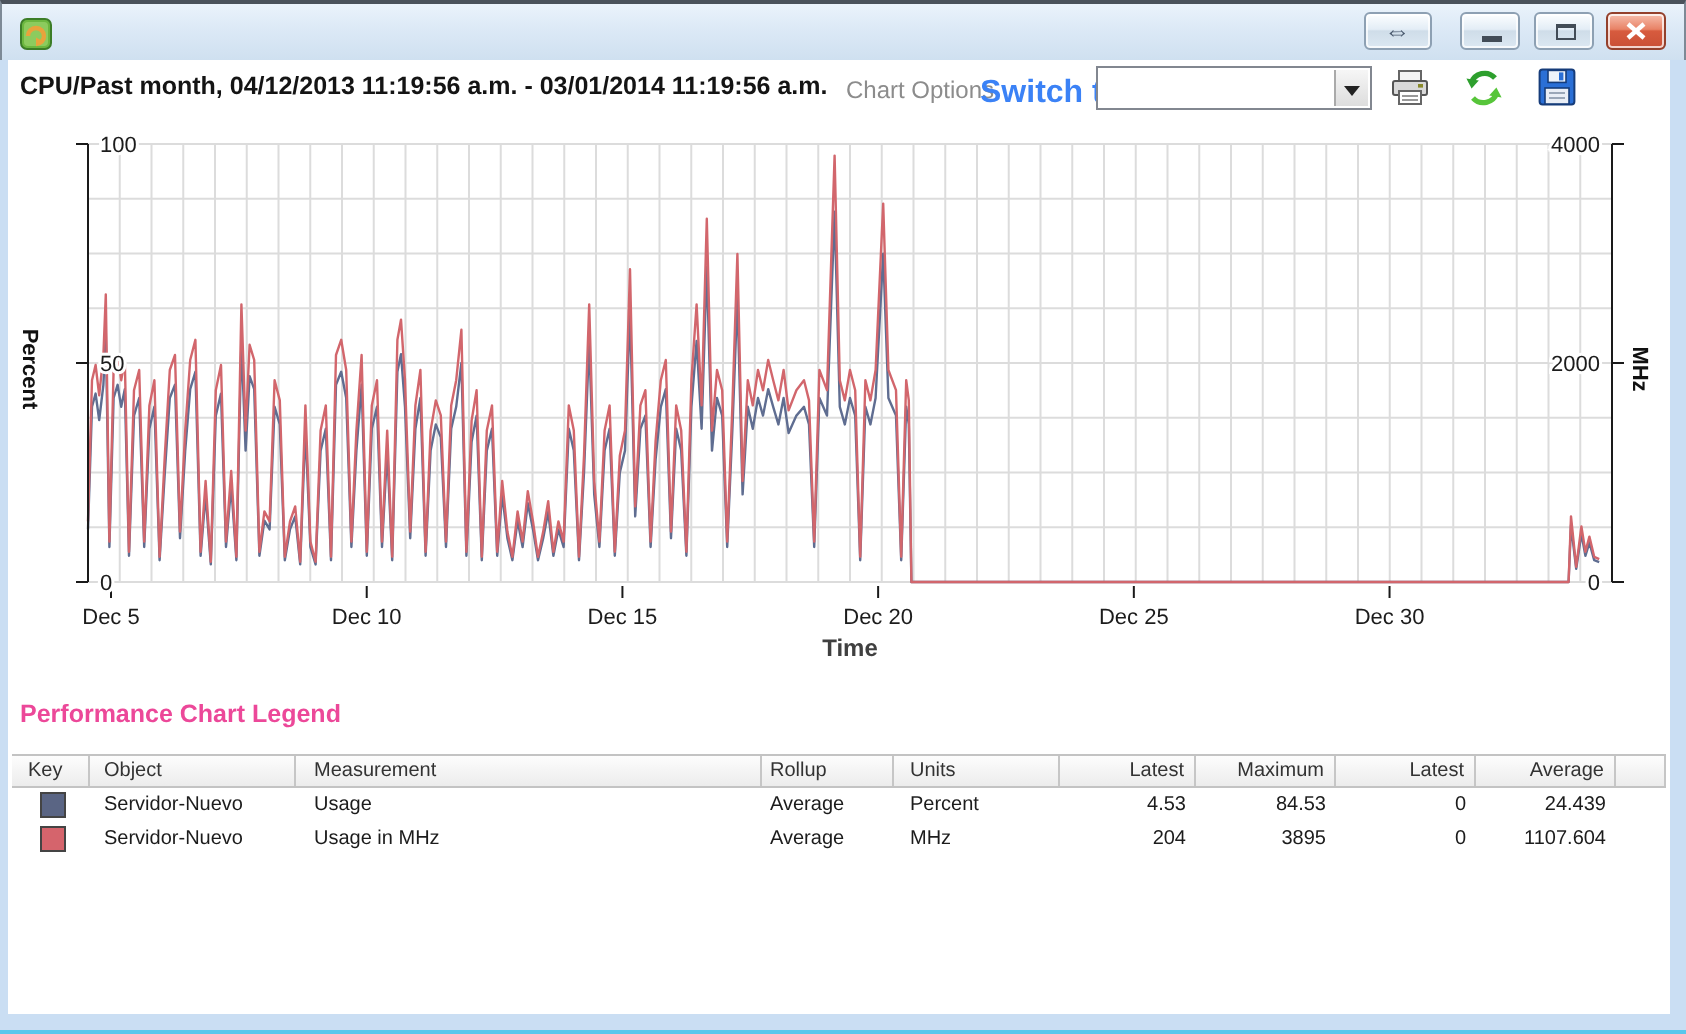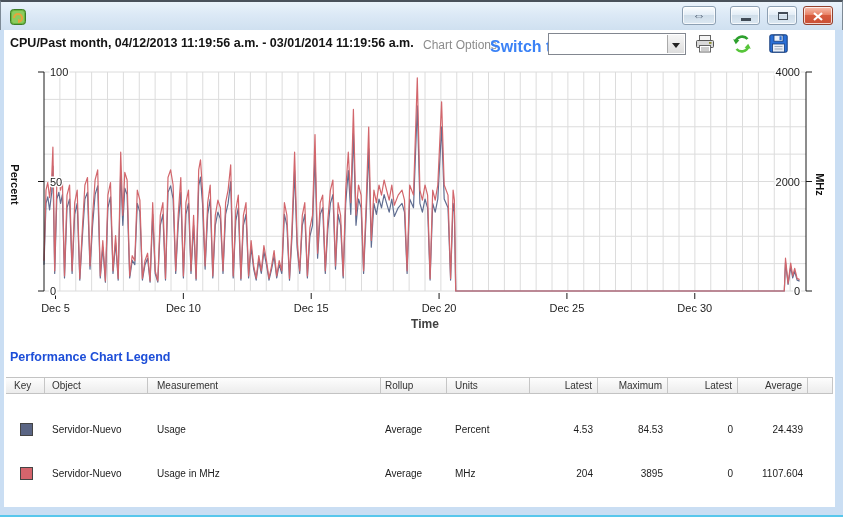--- a/index.html
+++ b/index.html
@@ -63,29 +63,29 @@
   #chart-svg { position:absolute; left:0; top:58px; }
   .ylabel-left, .ylabel-right {
     position:absolute; width:60px; height:13px; text-align:center;
     font-size:11px; font-weight:bold; color:#111;
     transform:rotate(90deg);
   }
   .ylabel-left { left:-16px; top:178px; }
   .ylabel-right { left:789px; top:178px; }
   .xlabel { position:absolute; left:44px; top:317px; width:762px; text-align:center; font-size:12px; font-weight:bold; color:#404040; }
   
-  .legend-title { position:absolute; left:10px; top:350px; font-size:12.5px; font-weight:bold; color:#1d4ed8; }
+  .legend-title { position:absolute; left:10px; top:350px; font-size:12.5px; font-weight:bold; color:#ec4899; }
   .tbl { position:absolute; left:6px; top:377px; width:827px; font-size:10px; color:#1c1c1c; }
   .tbl-header {
     display:flex; height:17px; line-height:16px;
     border-top:1px solid #c3c3c3; border-bottom:1px solid #c3c3c3;
     background:linear-gradient(#fdfdfd,#ececec); color:#333;
   }
   .tbl-header .cell { border-right:1px solid #c6c6c6; }
-  .tbl-row { display:flex; height:17px; line-height:17px; background:#fff;margin-top:27px; }
+  .tbl-row { display:flex; height:17px; line-height:17px; background:#fff; }
   .cell { overflow:hidden; white-space:nowrap; }
   .c0 { width:39px;  padding-left:8px; }
   .c1 { width:103px; padding-left:7px; }
   .c2 { width:233px; padding-left:9px; }
   .c3 { width:66px;  padding-left:4px; }
   .c4 { width:83px;  padding-left:8px; }
   .c5 { width:68px;  text-align:right; padding-right:5px; }
   .c6 { width:70px;  text-align:right; padding-right:5px; }
   .c7 { width:70px;  text-align:right; padding-right:5px; }
   .c8 { width:70px;  text-align:right; padding-right:5px; }

